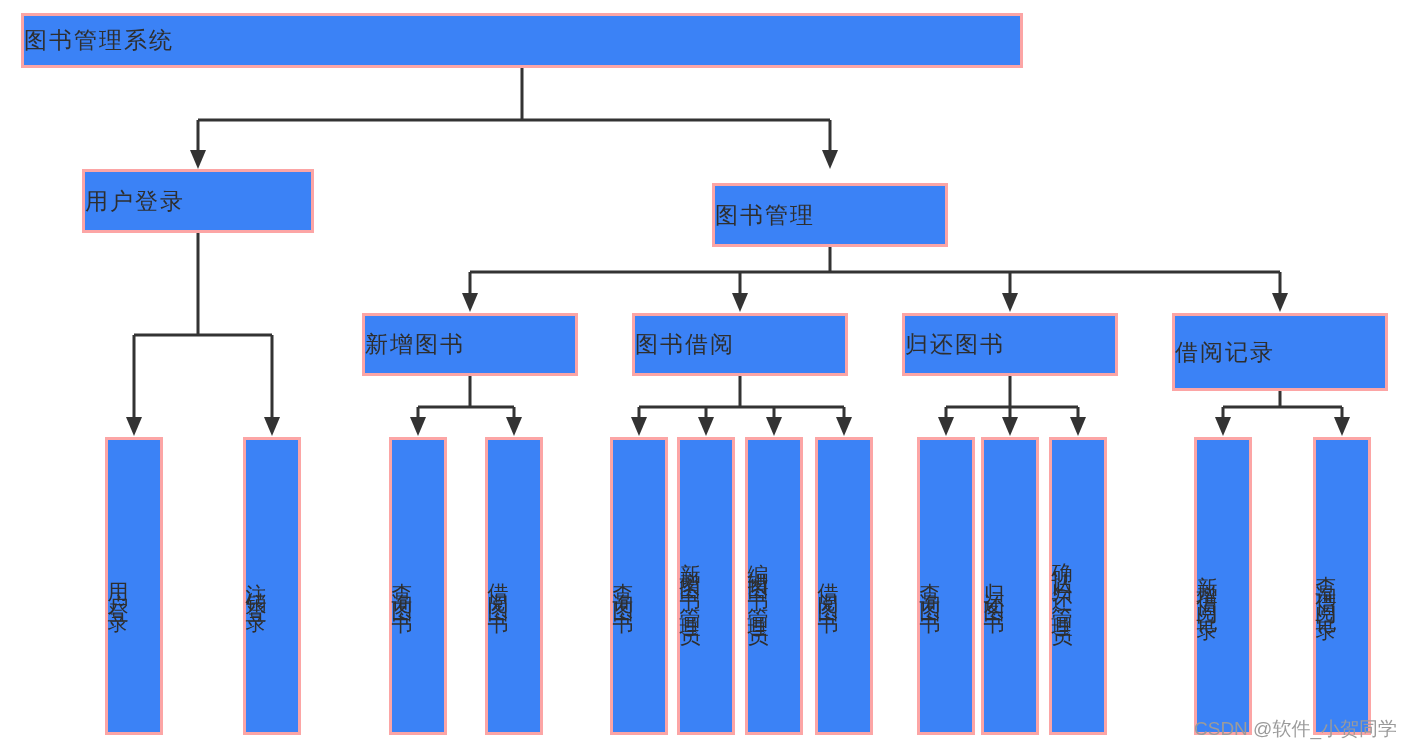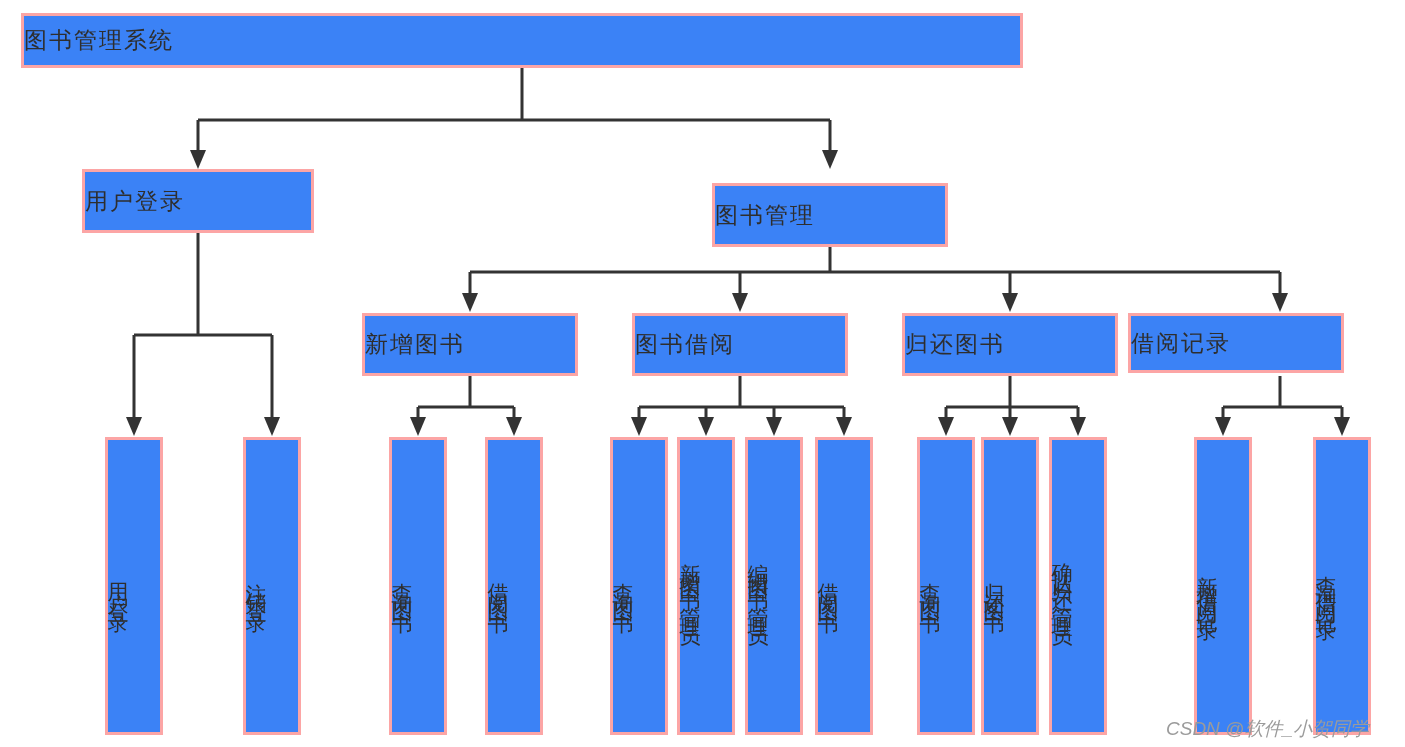--- a/index.html
+++ b/index.html
@@ -42,26 +42,25 @@
     font-size: 21px;
     letter-spacing: 10px;
     line-height: 1;
     white-space: nowrap;
   }
   .node.v .lbl.long {
     letter-spacing: 9px;
   }
   .watermark {
     position: absolute;
-    left: 1166px;
+    left: 1194px;
     top: 716px;
     font-size: 19px;
     color: #9b9b9b;
     white-space: nowrap;
-    font-style: italic;
   }
   svg .rail {
     stroke: #333333;
     stroke-width: 3;
     fill: none;
   }
   svg .head {
     fill: #333333;
     stroke: none;
   }
@@ -127,21 +126,21 @@
 
   <div class="node h" style="left:362px;top:313px;width:216px;height:63px">
     <span class="lbl">新增图书</span>
   </div>
   <div class="node h" style="left:632px;top:313px;width:216px;height:63px">
     <span class="lbl">图书借阅</span>
   </div>
   <div class="node h" style="left:902px;top:313px;width:216px;height:63px">
     <span class="lbl">归还图书</span>
   </div>
-  <div class="node h" style="left:1128px;top:313px;width:216px;height:60px">
+  <div class="node h" style="left:1172px;top:313px;width:216px;height:78px">
     <span class="lbl">借阅记录</span>
   </div>
 
   <div class="node v" style="left:105px;top:437px;width:58px;height:298px">
     <span class="lbl">用户登录</span>
   </div>
   <div class="node v" style="left:243px;top:437px;width:58px;height:298px">
     <span class="lbl">注销登录</span>
   </div>
 

